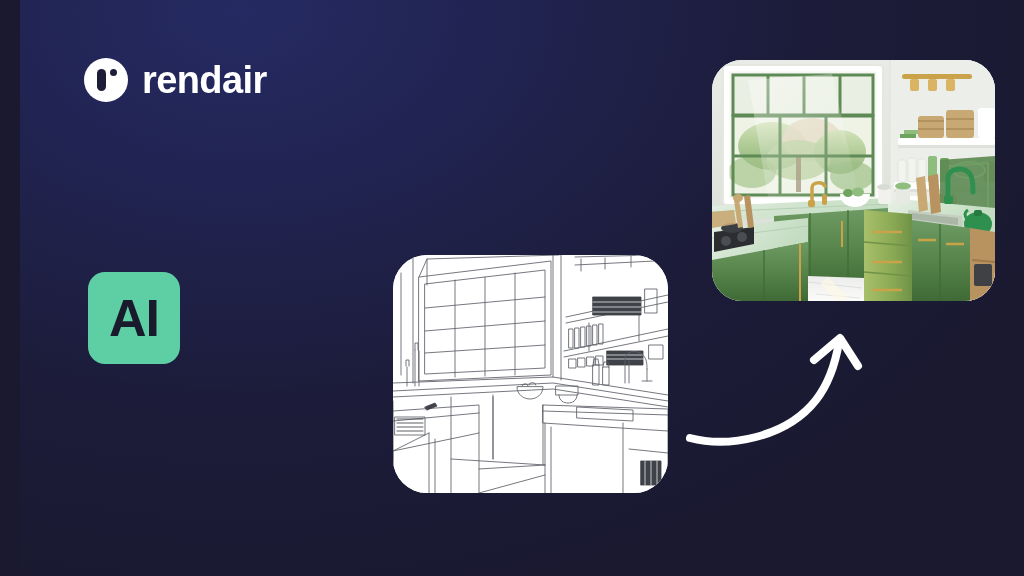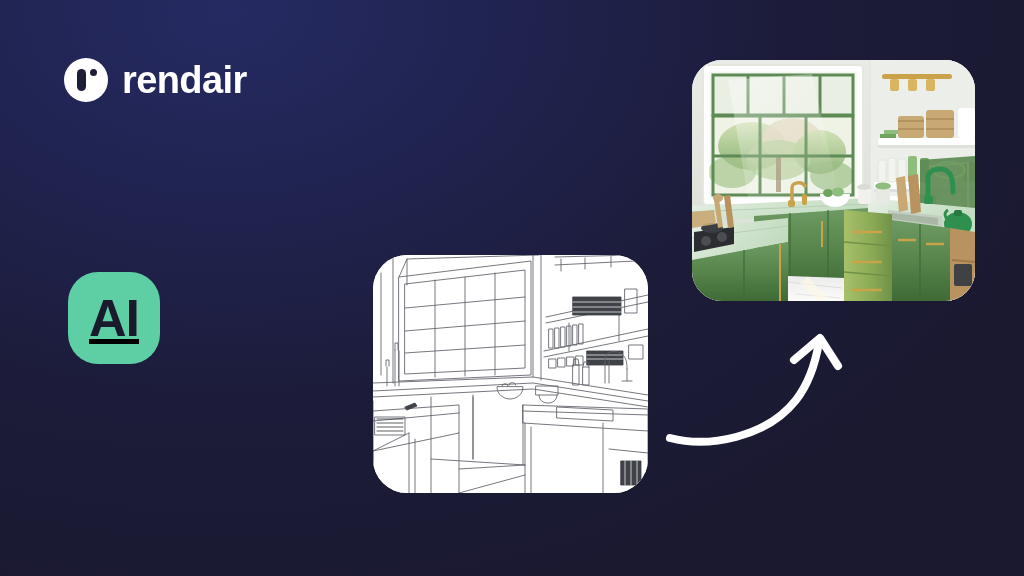--- a/index.html
+++ b/index.html
@@ -8,20 +8,21 @@
     font-family: "Liberation Sans", sans-serif;
     background:#1a1930;
     position:relative;
   }
   .stage {
     position:absolute; inset:0;
     background:
       radial-gradient(ellipse 900px 620px at 22% 2%, #252a62 0%, #20234f 32%, #1c1c3a 62%, #1a1930 100%),
       linear-gradient(135deg, #1f2150 0%, #1c1b37 55%, #19182c 100%);
     overflow:hidden;
+    margin-left:20px;
   }
 
   
   .logo-row {
     position:absolute; left:64px; top:58px;
     display:flex; align-items:center; gap:14px;
   }
   .logo-mark {
     width:44px; height:44px; border-radius:50%;
     background:#ffffff; position:relative; flex:none;
@@ -45,23 +46,23 @@
     width:560px;
     font-size:50px; font-weight:700; line-height:1.13;
     letter-spacing:-1.2px;
     color:#ffffff;
   }
   .headline .accent { color:#5ecfa4; }
 
   
   .ai-badge {
     position:absolute; left:68px; top:272px;
-    width:92px; height:92px; border-radius:30px;
+    width:92px; height:92px; border-radius:17px;
     background:#5ecfa4;
-    display:flex; align-items:center; justify-content:center;text-decoration:underline;
+    display:flex; align-items:center; justify-content:center;
   }
   .ai-badge .ai-text {
     color:#191a2c; font-size:52px; font-weight:700; letter-spacing:-1px;
     line-height:1;
   }
 
   
   .card {
     position:absolute;
     overflow:hidden;

